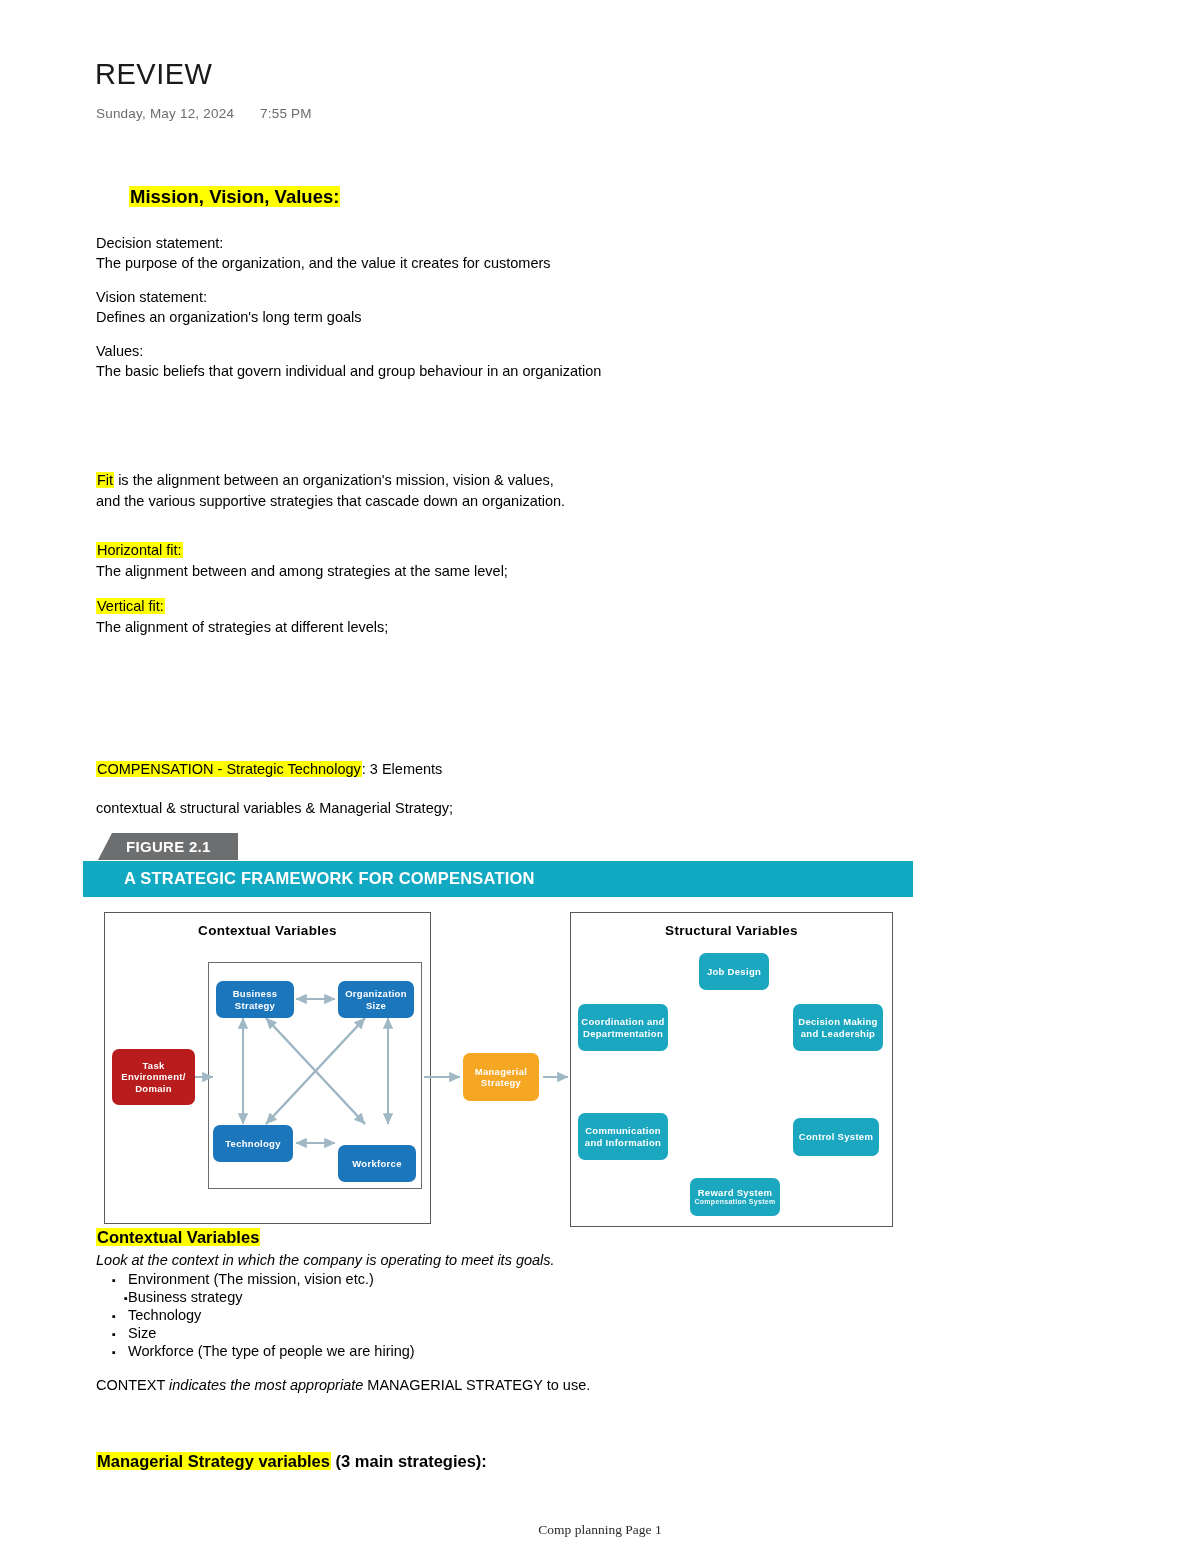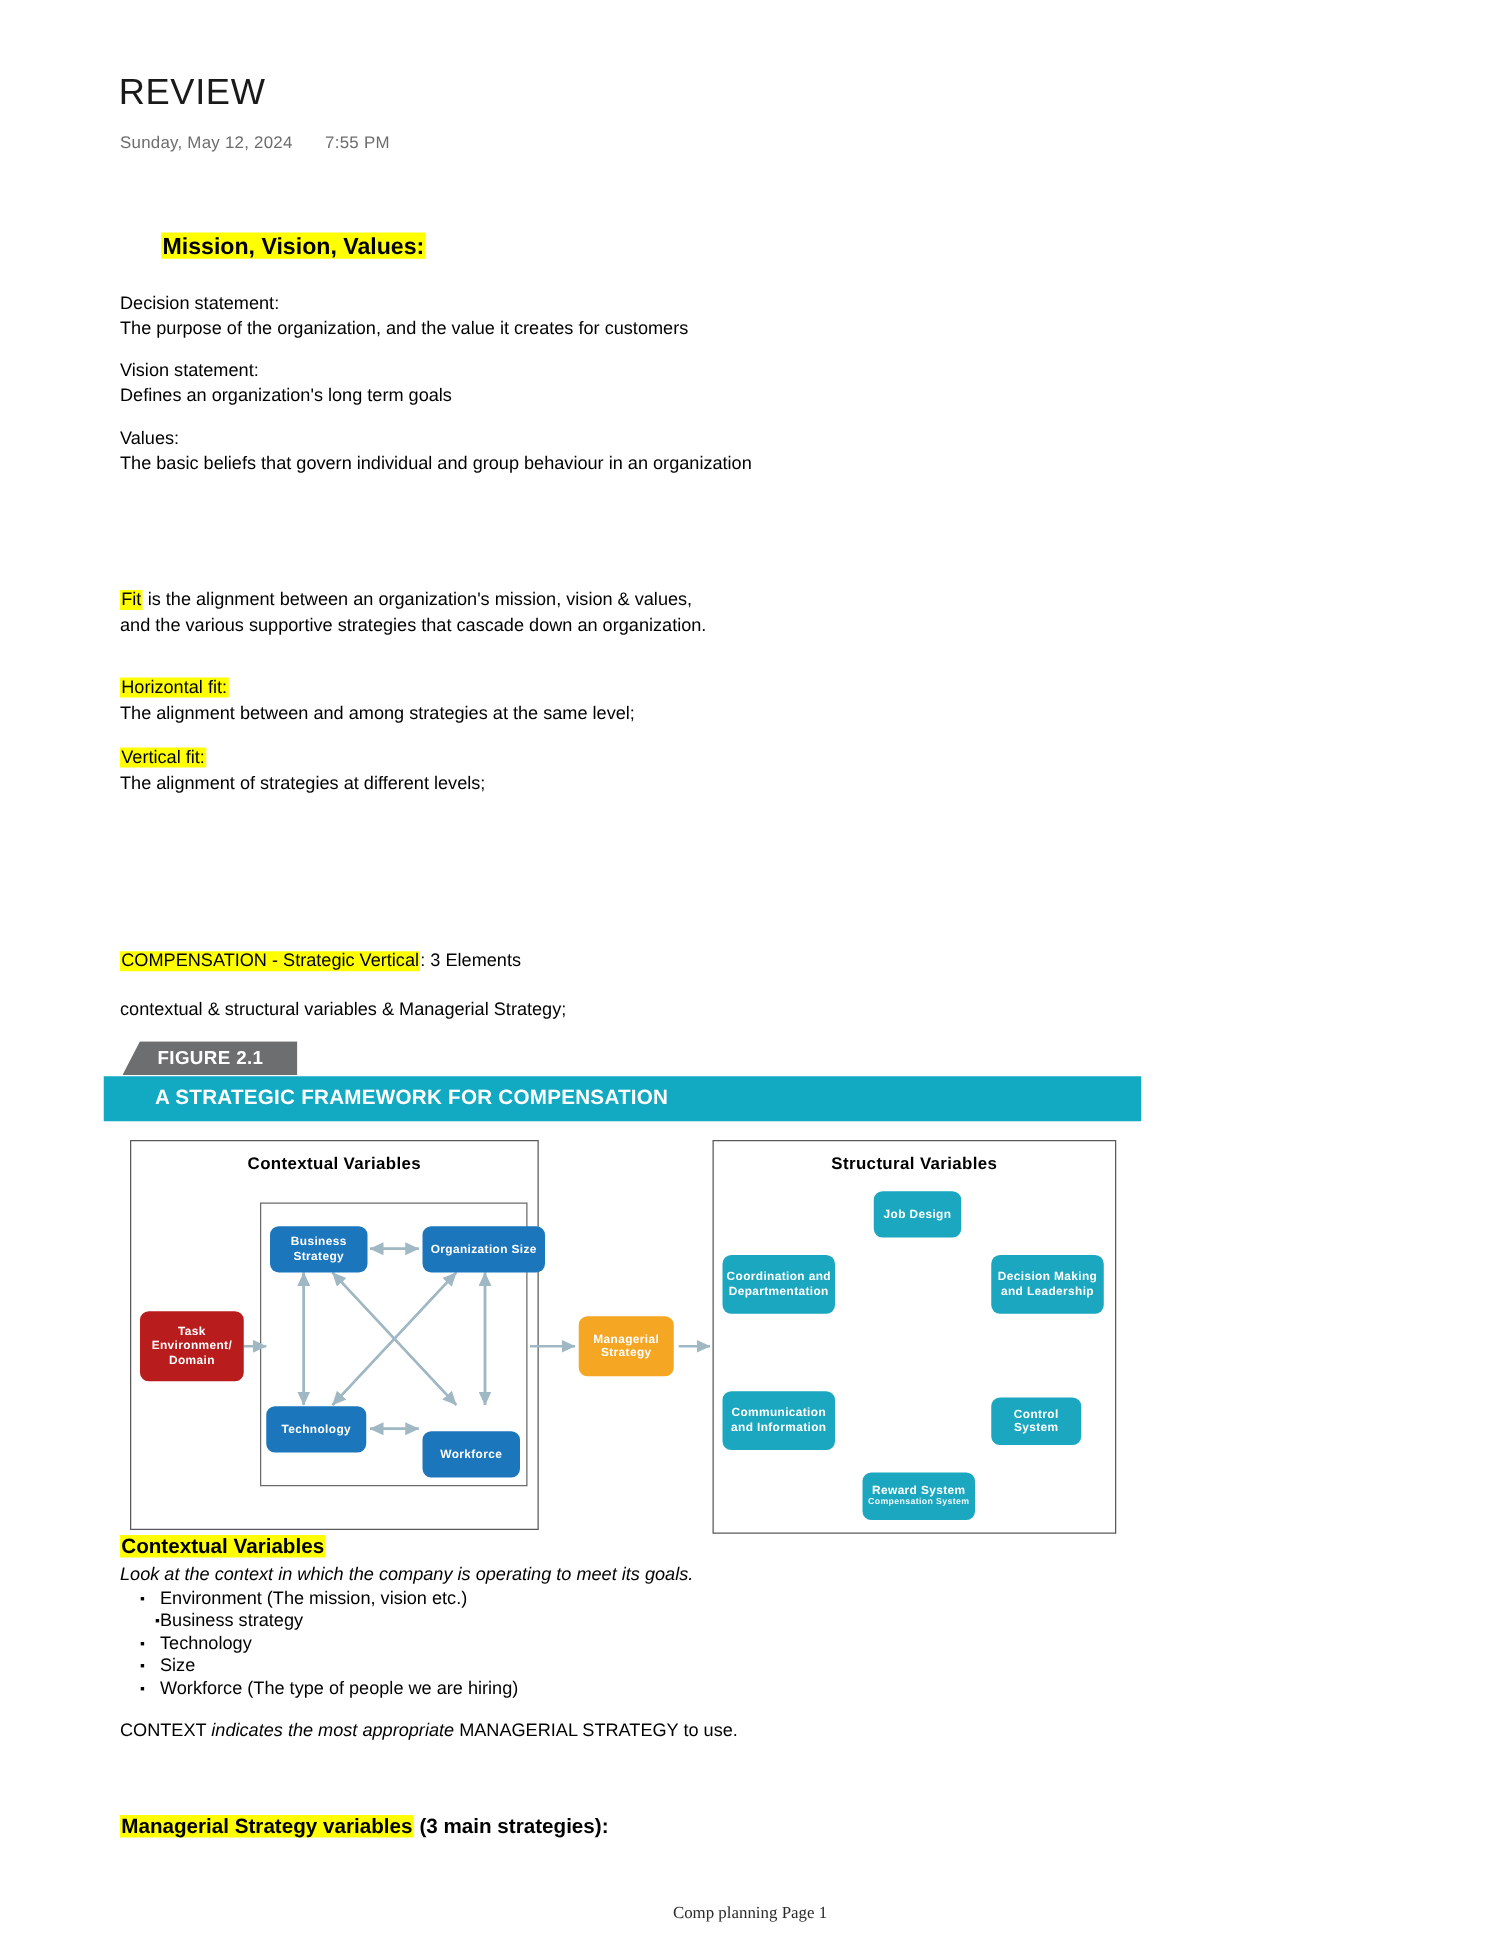--- a/index.html
+++ b/index.html
@@ -184,21 +184,21 @@
     <span class="hl">Horizontal fit:</span>
   </div>
   <div class="abs txt" style="left:96px; top:564px;">The alignment between and among strategies at the same level;</div>
 
   <div class="abs txt" style="left:96px; top:599px;">
     <span class="hl">Vertical fit:</span>
   </div>
   <div class="abs txt" style="left:96px; top:620px;">The alignment of strategies at different levels;</div>
 
   <div class="abs txt" style="left:96px; top:762px;">
-    <span class="hl bold">COMPENSATION - Strategic Vertical</span><span>: 3 Elements</span>
+    <span class="hl bold">COMPENSATION - Strategic Technology</span><span>: 3 Elements</span>
   </div>
   <div class="abs txt" style="left:96px; top:801px;">contextual &amp; structural variables &amp; Managerial Strategy;</div>
 
   <div class="abs fig-tab">FIGURE 2.1</div>
   <div class="abs fig-bar"></div>
   <div class="abs fig-bar-title">A STRATEGIC FRAMEWORK FOR COMPENSATION</div>
 
   <div class="abs panel panel-ctx">
     <div class="panel-title" style="margin-top:10px;">Contextual Variables</div>
   </div>
@@ -275,34 +275,34 @@
 
     <line x1="668" y1="1046" x2="712" y2="1178" stroke="#9fb8c4" stroke-width="2" marker-end="url(#ah)"></line>
     <line x1="712" y1="1178" x2="668" y2="1046" stroke="#9fb8c4" stroke-width="2" marker-end="url(#ah)"></line>
 
     <line x1="800" y1="1046" x2="757" y2="1178" stroke="#9fb8c4" stroke-width="2" marker-end="url(#ah)"></line>
     <line x1="757" y1="1178" x2="800" y2="1046" stroke="#9fb8c4" stroke-width="2" marker-end="url(#ah)"></line>
   </svg>
 
   <div class="node node-red" style="left:112px; top:1049px; width:83px; height:56px;">Task Environment/ Domain</div>
   <div class="node node-blue" style="left:216px; top:981px; width:78px; height:37px;">Business Strategy</div>
-  <div class="node node-blue" style="left:338px; top:981px; width:98px; height:37px;">Organization Size</div>
+  <div class="node node-blue" style="left:338px; top:981px; width:76px; height:37px;">Organization Size</div>
   <div class="node node-blue" style="left:213px; top:1125px; width:80px; height:37px;">Technology</div>
   <div class="node node-blue" style="left:338px; top:1125px; width:78px; height:37px;margin-top:20px;">Workforce</div>
   <div class="node node-orange" style="left:463px; top:1053px; width:76px; height:48px;">Managerial Strategy</div>
 
   <div class="abs panel panel-str">
     <div class="panel-title" style="margin-top:10px;">Structural Variables</div>
   </div>
 
   <div class="node node-teal" style="left:699px; top:953px; width:70px; height:37px;">Job Design</div>
   <div class="node node-teal" style="left:578px; top:1004px; width:90px; height:47px;">Coordination and Departmentation</div>
   <div class="node node-teal" style="left:793px; top:1004px; width:90px; height:47px;">Decision Making and Leadership</div>
   <div class="node node-teal" style="left:578px; top:1113px; width:90px; height:47px;">Communication and Information</div>
-  <div class="node node-teal" style="left:793px; top:1118px; width:72px; height:38px;">Control System</div>
+  <div class="node node-teal" style="left:793px; top:1118px; width:86px; height:38px;">Control System</div>
   <div class="node node-teal" style="left:690px; top:1178px; width:90px; height:38px; flex-direction:column;">
     <span>Reward System</span>
     <span class="node-sub">Compensation System</span>
   </div>
 
   <div class="abs h-sub" style="left:96px; top:1228px;">
     <span class="hl">Contextual Variables</span>
   </div>
   <div class="abs txt ital" style="left:96px; top:1253px;">Look at the context in which the company is operating to meet its goals.</div>
 

